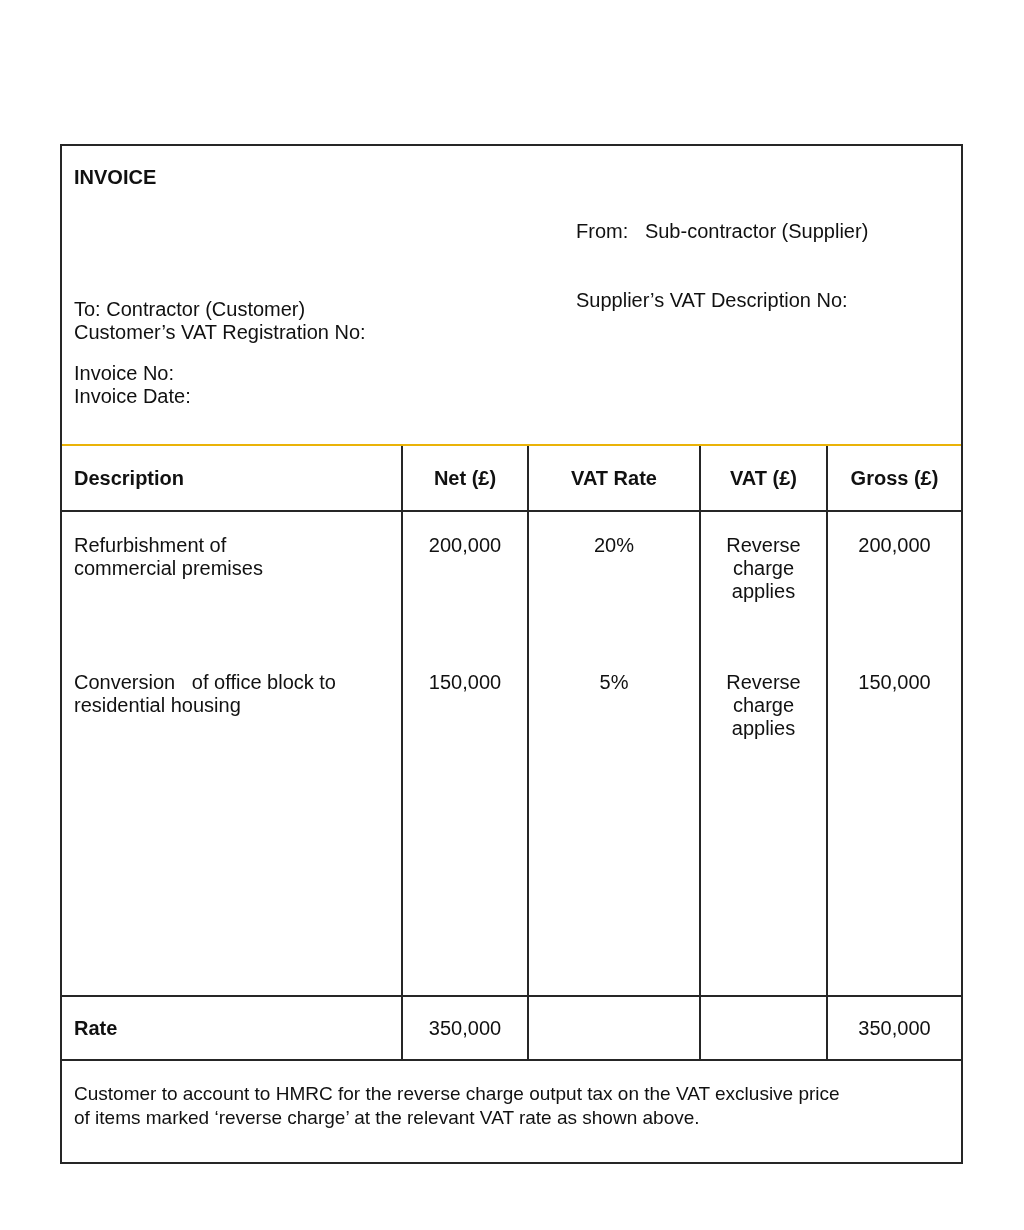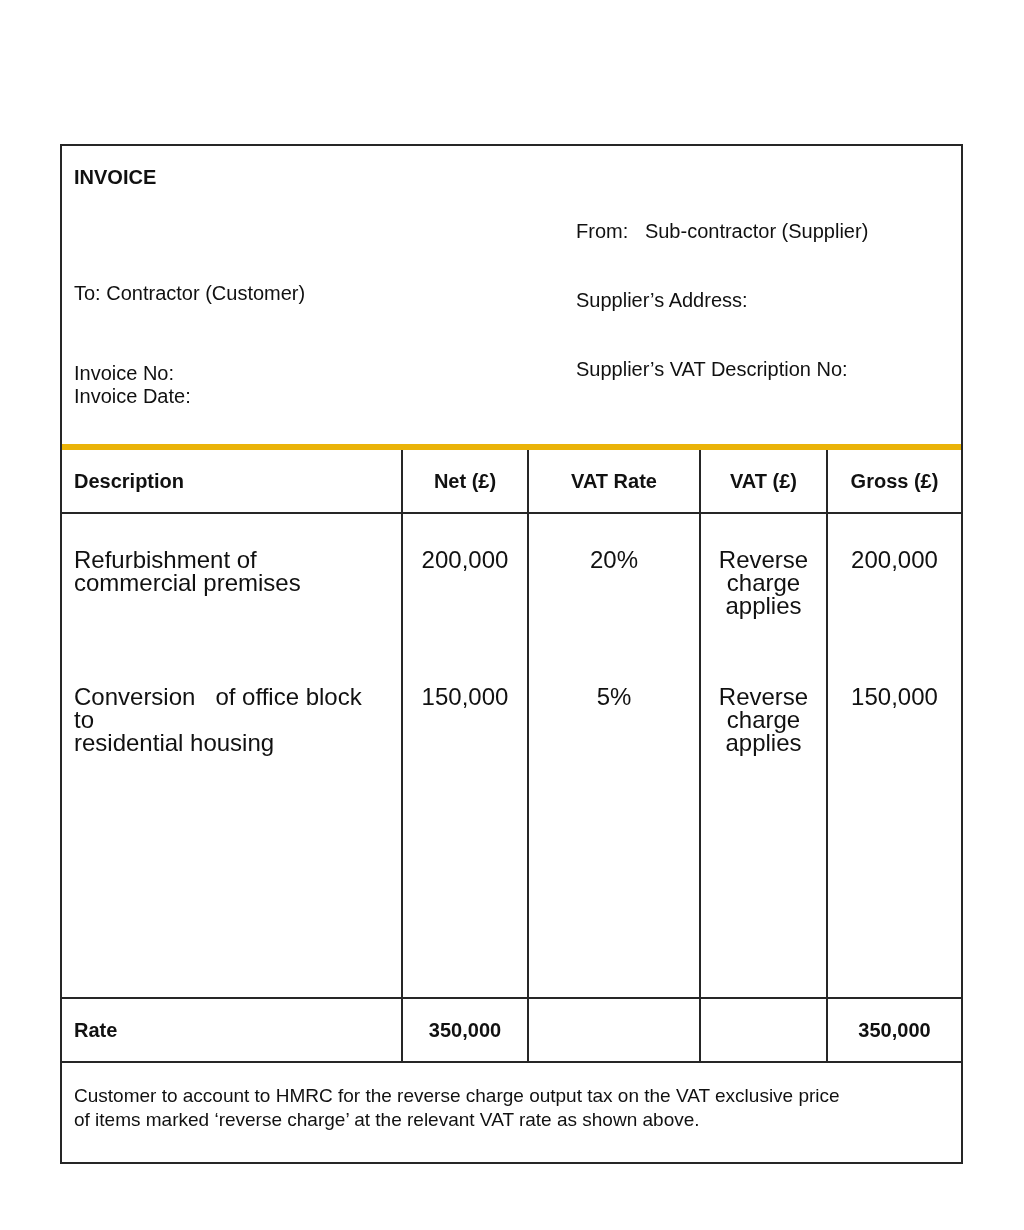--- a/index.html
+++ b/index.html
@@ -22,47 +22,47 @@
     width: 903px; height: 1020px;
     border: 2px solid #262626;
     display: flex; flex-direction: column;
     background: #ffffff;
   }
 
   
   .invoice-header { position: relative; height: 298px; flex: 0 0 auto; line-height: 23px; }
   .heading  { position: absolute; left: 12px;  top: 20px;  font-weight: 700; }
   .from-block { position: absolute; left: 514px; top: 28px;  white-space: pre-wrap; }
-  .to-block   { position: absolute; left: 12px;  top: 136px; }
+  .to-block   { position: absolute; left: 12px;  top: 152px; }
   .meta-block { position: absolute; left: 12px;  top: 216px; }
 
   
   .invoice-table { width: 100%; border-collapse: collapse; table-layout: fixed; flex: 0 0 auto; }
   .invoice-table th, .invoice-table td { border-left: 2px solid #262626; }
   .invoice-table th:first-child, .invoice-table td:first-child { border-left: none; }
 
   thead th {
-    border-top: 6px solid #eab308; border-bottom: 2px solid #262626;
+    border-top: 2px solid #eab308; border-bottom: 2px solid #262626;
     height: 66px; vertical-align: middle;
     font-weight: 700; font-size: 20px; text-align: center;
   }
   thead th.desc { text-align: left; padding-left: 12px; }
 
   tbody td {
-    vertical-align: top; padding-top: 34px;
-    text-align: center; line-height: 23px; font-size: 24px;
+    vertical-align: top; padding-top: 22px;
+    text-align: center; line-height: 23px; font-size: 20px;
   }
   tbody tr.row1 { height: 138px; }
   tbody tr.row2 { height: 347px; }
   td.desc { text-align: left; padding-left: 12px; padding-right: 14px; }
   .pre { white-space: pre-wrap; }
 
   tfoot td {
     border-top: 2px solid #262626; border-bottom: 2px solid #262626;
-    height: 64px; vertical-align: middle; text-align: center; font-size: 20px; font-weight: bold;
+    height: 64px; vertical-align: middle; text-align: center; font-size: 20px;
   }
   tfoot td.desc { text-align: left; font-weight: 700; }
 
   
   .note {
     flex: 1 1 auto;
     padding: 21px 14px 0 12px;
     font-weight: 400; font-size: 19px; line-height: 24px;
   }
 </style>
@@ -72,26 +72,26 @@
 <div class="page">
 
 
   <div class="invoice-box">
 
     <div class="invoice-header">
       <div class="heading">INVOICE</div>
 
       <div class="from-block">
         <div>From:   Sub-contractor (Supplier)</div>
-        <div>Supplier’s Address:</div>
         <div>Supplier’s VAT Description No:</div>
       </div>
 
       <div class="to-block">
         <div>To: Contractor (Customer)</div>
+        <div>Customer’s VAT Registration No:</div>
       </div>
 
       <div class="meta-block">
         <div>Invoice No:</div>
         <div>Invoice Date:</div>
       </div>
     </div>
 
     <table class="invoice-table">
       <colgroup>

